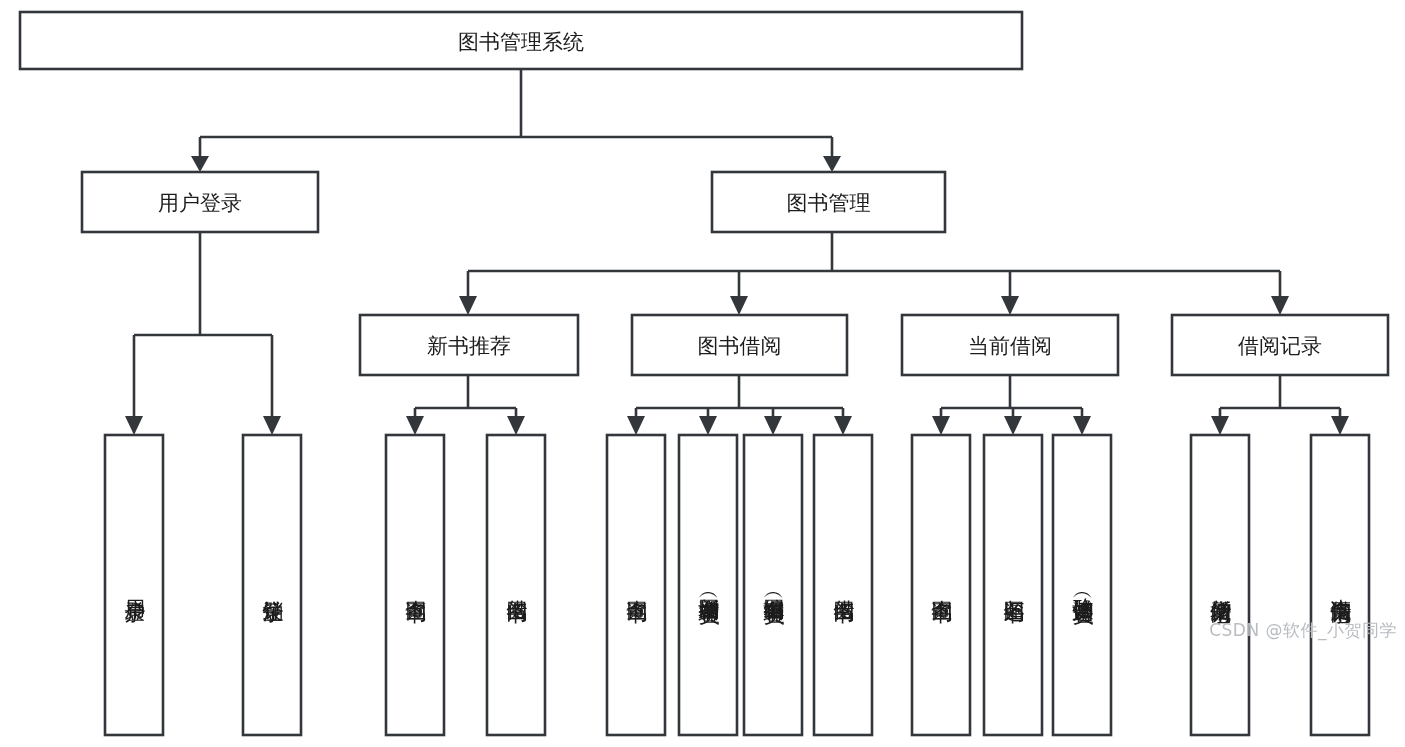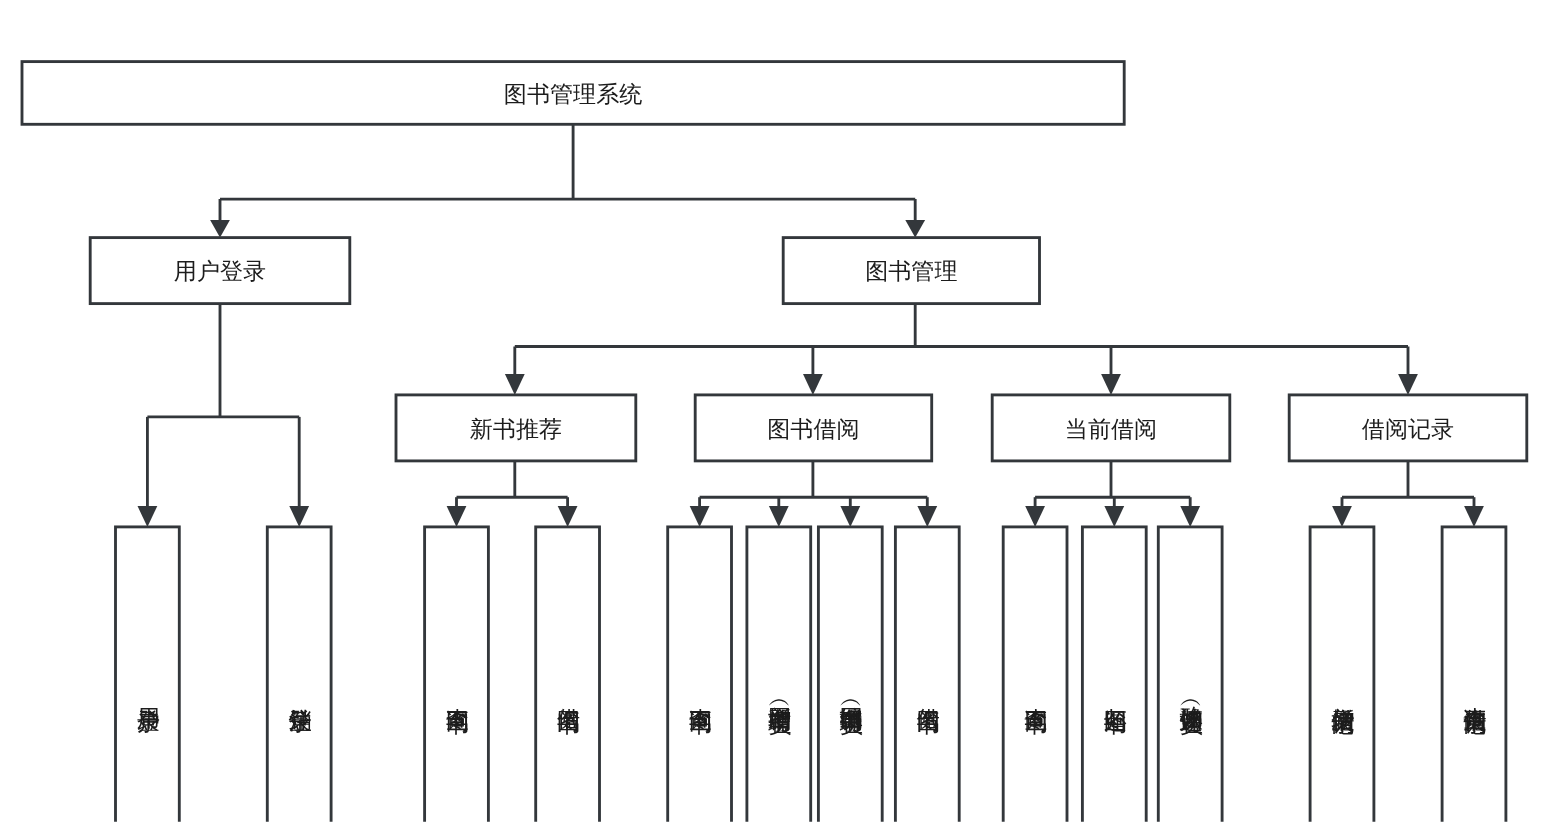--- a/index.html
+++ b/index.html
@@ -11,21 +11,20 @@
     width: 1405px;
     height: 747px;
     font-family: "DejaVu Sans", "Liberation Sans", sans-serif;
     overflow: hidden;
   }
   #diagram-root {
     position: relative;
     width: 1405px;
     height: 646px;
     background: #ffffff;
-    margin-top: 44px;
   }
   svg.diagram-canvas {
     position: absolute;
     top: 0;
     left: 0;
     width: 1405px;
     height: 747px;
     display: block;
   }
   .node-box {
@@ -203,13 +202,14 @@
       <div class="leaf-label" style="left: 679px; top: 435px; width: 58px; height: 300px;">新增图书（管理员）</div>
       <div class="leaf-label" style="left: 744px; top: 435px; width: 58px; height: 300px;">编辑图书（管理员）</div>
       <div class="leaf-label" style="left: 814px; top: 435px; width: 58px; height: 300px;">借阅图书</div>
       <div class="leaf-label" style="left: 912px; top: 435px; width: 58px; height: 300px;">查询图书</div>
       <div class="leaf-label" style="left: 984px; top: 435px; width: 58px; height: 300px;">归还图书</div>
       <div class="leaf-label" style="left: 1053px; top: 435px; width: 58px; height: 300px;">确认归还（管理员）</div>
       <div class="leaf-label" style="left: 1191px; top: 435px; width: 58px; height: 300px;">新增借阅记录</div>
       <div class="leaf-label" style="left: 1311px; top: 435px; width: 58px; height: 300px;">查询借阅记录</div>
     </div>
 
+  <div class="watermark">CSDN @软件_小贺同学</div>
 </div>
 
 </body></html>

